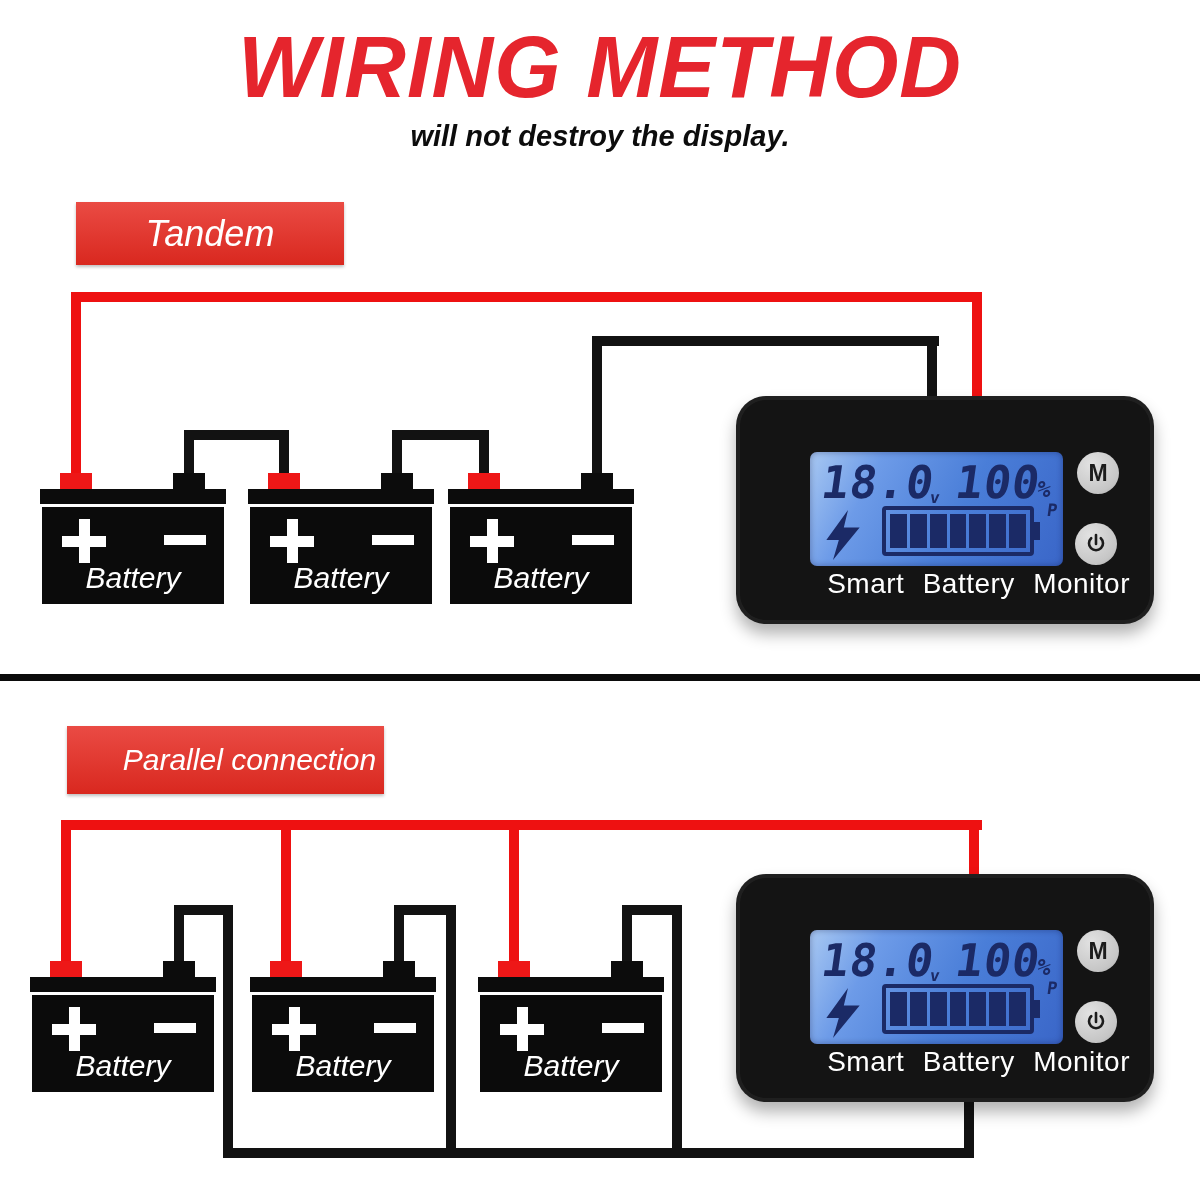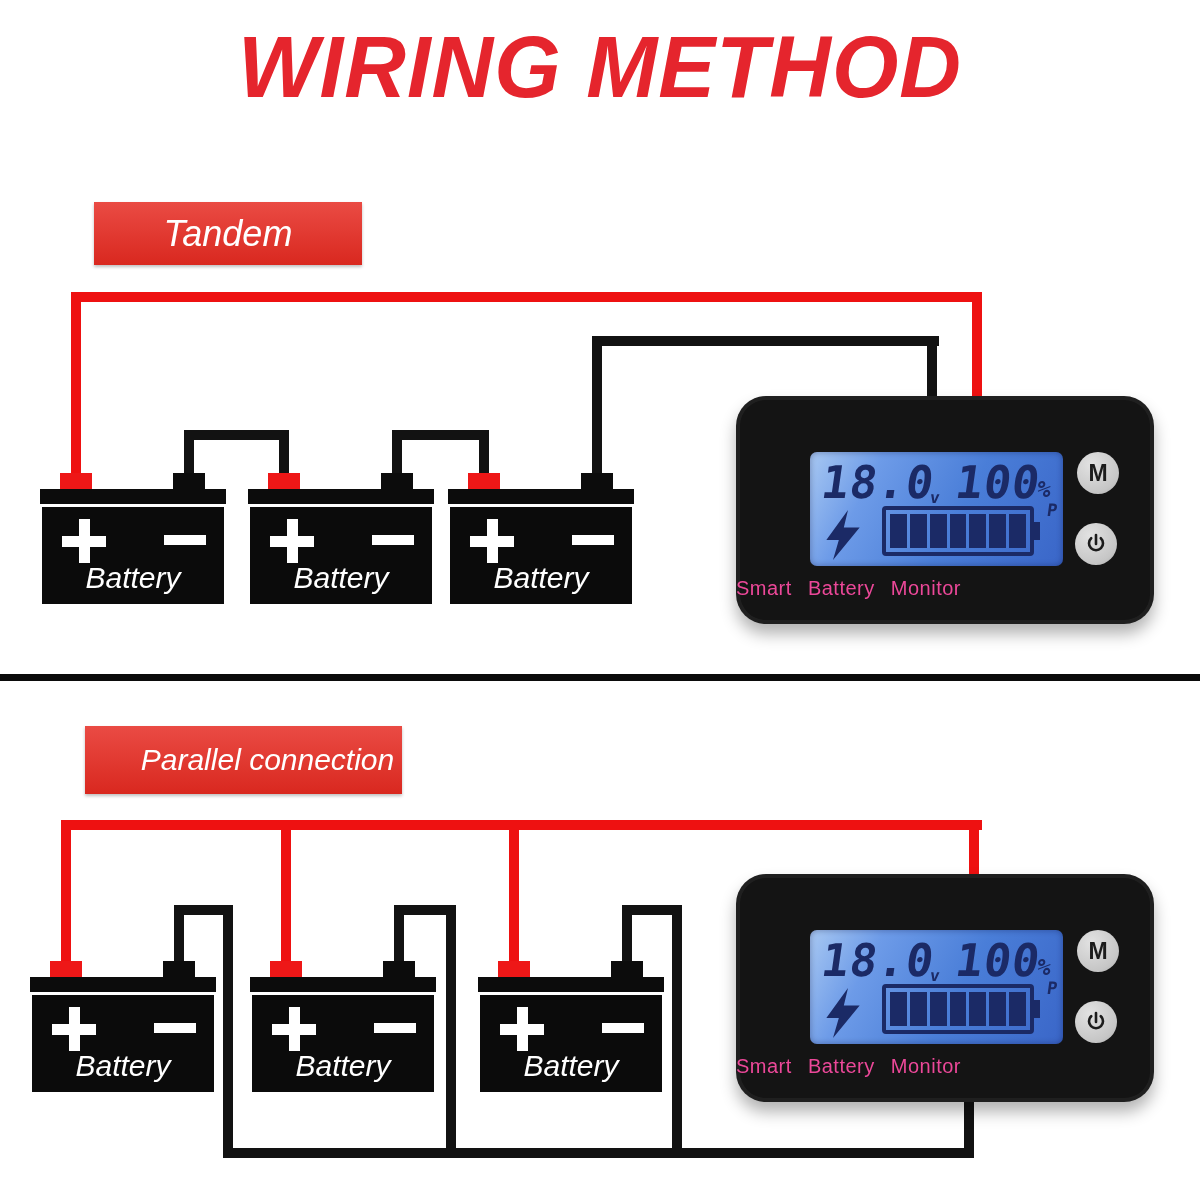--- a/index.html
+++ b/index.html
@@ -9,21 +9,21 @@
   html,body{margin:0;padding:0;background:#fff;}
   #page{position:relative;width:1200px;height:1200px;background:#fff;overflow:hidden;
         font-family:"Liberation Sans",sans-serif;}
   .title{position:absolute;top:16px;left:0;right:0;text-align:center;
          color:var(--accent-red,#e5252d);font-style:italic;font-weight:bold;font-size:88px;
          letter-spacing:1px;transform:scaleX(0.97);white-space:nowrap;}
   .subtitle{position:absolute;top:118px;left:0;right:0;text-align:center;color:#0c0c0c;
             font-style:italic;font-weight:bold;font-size:29px;line-height:36px;}
   .section-label{position:absolute;background:linear-gradient(180deg,#ea4b44,#d9281f);
                  color:#fff;font-style:italic;display:flex;align-items:center;justify-content:center;
-                 box-shadow:0 2px 3px rgba(0,0,0,.25);margin-left:18px;}
+                 box-shadow:0 2px 3px rgba(0,0,0,.25);}
   .divider{position:absolute;left:0;top:674px;width:1200px;height:7px;background:#0b0b0b;}
 
   .wire{position:absolute;}
   .wire.red{background:var(--wire-red,#ee1111);}
   .wire.black{background:var(--wire-black,#121212);}
 
   .battery{position:absolute;width:186px;height:131px;}
   .battery .term{position:absolute;top:0;width:32px;height:17px;}
   .battery .term.pos{left:20px;background:var(--terminal-red,#ee1717);}
   .battery .term.neg{left:133px;background:#0c0c0c;}
@@ -47,36 +47,37 @@
   .lcd-vunit{left:120px;top:38px;font-size:16px;}
   .lcd-pct{left:146px;top:8px;font-size:45px;letter-spacing:1px;}
   .lcd-punit{left:227px;top:26px;font-size:23px;}
   .lcd-p{left:237px;top:50px;font-size:17px;}
   .bolt{position:absolute;left:16px;top:58px;width:34px;height:50px;fill:var(--lcd-dark,#1b2a66);}
   .gauge{position:absolute;left:72px;top:54px;width:152px;height:50px;box-sizing:border-box;
          border:4px solid var(--lcd-dark,#1b2a66);border-radius:4px;display:flex;gap:3px;padding:4px;}
   .gauge i{flex:1;background:var(--lcd-dark,#1b2a66);}
   .gauge::after{content:"";position:absolute;right:-10px;top:12px;width:7px;height:18px;
                 background:var(--lcd-dark,#1b2a66);}
-  .mlabel{position:absolute;left:0;right:24px;bottom:24px;text-align:left;color:#ec4899;
-          font-size:20px;letter-spacing:.5px;word-spacing:10px;}
+  .mlabel{position:absolute;left:0;right:24px;bottom:24px;text-align:right;color:#ffffff;
+          font-size:28px;letter-spacing:.5px;word-spacing:10px;}
   .btn{position:absolute;width:42px;height:42px;border-radius:50%;
        background:radial-gradient(circle at 35% 30%,#e2e2e2,var(--button-gray,#c6c6c6) 70%,#a9a9a9);
        display:flex;align-items:center;justify-content:center;color:#1c1c1c;font-weight:bold;font-size:23px;}
   .btn.mode{left:341px;top:56px;}
   .btn.power{left:339px;top:127px;}
   .btn svg{width:24px;height:24px;stroke:#1c1c1c;stroke-width:2.6;fill:none;stroke-linecap:round;}
 </style>
 </head>
 <body>
 
 <div id="page">
 
   <div class="title">WIRING METHOD</div>
   <div class="subtitle">
+    <div>will not destroy the display.</div>
   </div>
 
   <div>
     <div class="section-label" style="left:76px;top:202px;width:268px;height:63px;font-size:36px;">Tandem</div>
 
     <div class="wire red" style="left:71px;top:292px;width:10px;height:185px;"></div>
     <div class="wire red" style="left:71px;top:292px;width:911px;height:10px;"></div>
     <div class="wire red" style="left:972px;top:292px;width:10px;height:112px;"></div>
 
     <div class="wire black" style="left:592px;top:336px;width:10px;height:141px;"></div>

